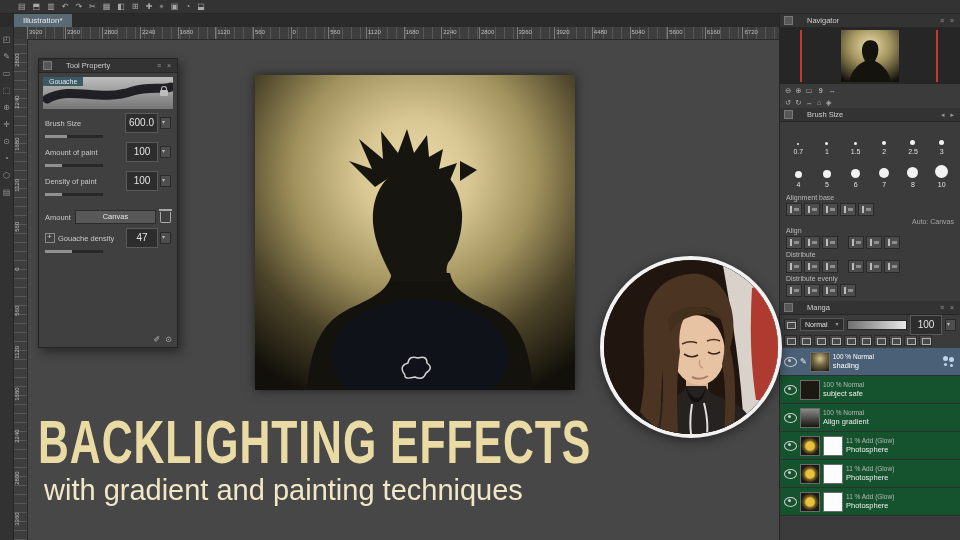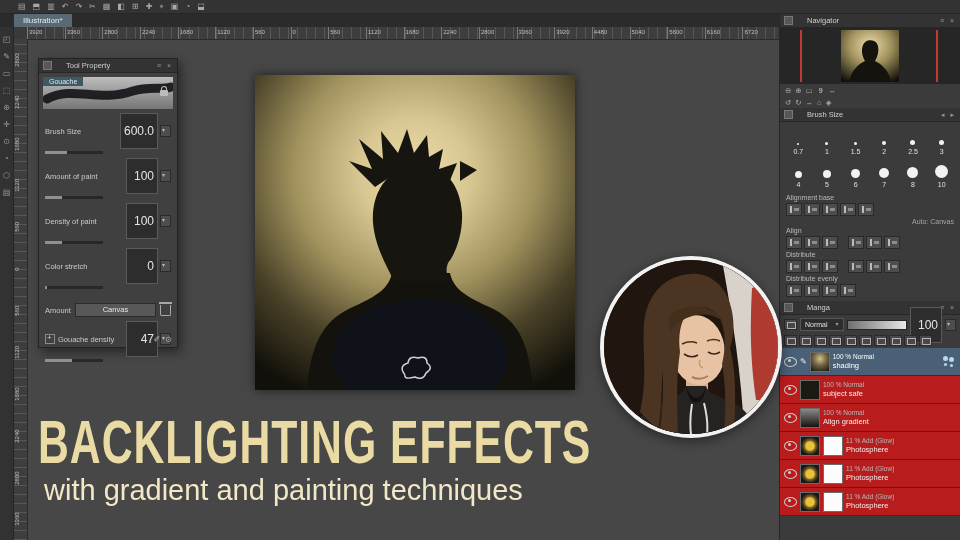--- a/index.html
+++ b/index.html
@@ -46,22 +46,22 @@
   .phdr .rc{margin-left:auto;color:#979797;font-size:7px;letter-spacing:2px}
   .preview{position:relative;margin:4px 4px 2px;height:32px;background:linear-gradient(#bdbdbd,#767676);overflow:hidden}
   .toolchip{position:absolute;left:0;top:0;background:#3c5a64;color:#dfe9ec;padding:1px 6px;font-size:7px}
   .lock{position:absolute;right:5px;top:13px;width:8px;height:6px;background:#bdbdbd;border-radius:1px}
   .lock::before{content:'';position:absolute;left:1px;top:-4px;width:4px;height:4px;
                 border:1px solid #bdbdbd;border-bottom:none;border-radius:3px 3px 0 0}
   .frow{margin:4px 6px 0}
   .frow .l1{display:flex;justify-content:space-between;align-items:center}
   .fname{font-size:7.5px;color:#c9c9c9}
   .fctl{display:flex;align-items:center;gap:2px}
-  .fval{background:#2d2d2d;border:1px solid #5a5a5a;padding:12px 3px;min-width:24px;text-align:right;
-        font-size:12px;color:#e4e4e4;height:10px;line-height:10px}
+  .fval{background:#2d2d2d;border:1px solid #5a5a5a;padding:4px 3px;min-width:24px;text-align:center;
+        font-size:10px;color:#e4e4e4;height:10px;line-height:10px}
   .spin{width:9px;height:10px;background:#4e4e4e;border:1px solid #2a2a2a;position:relative}
   .spin::before{content:'▾';position:absolute;left:1px;top:1px;font-size:6px;color:#b5b5b5;line-height:1}
   .fbar{margin-top:2px;height:3px;width:58px;background:#282828;position:relative}
   .fbar i{position:absolute;left:0;top:0;bottom:0;background:#909090}
   .trow{display:flex;align-items:center;gap:4px;margin:14px 6px 0}
   .tex-select{flex:1;background:#585858;border:1px solid #2c2c2c;text-align:center;height:12px;
               line-height:12px;color:#e6e6e6;font-size:7.5px}
   .trash{width:9px;height:10px;position:relative;border:1px solid #a8a8a8;border-top:none;
          border-radius:0 0 2px 2px;flex:0 0 auto}
   .trash::before{content:'';position:absolute;top:-3px;left:-2px;right:-2px;height:2px;background:#a8a8a8}
@@ -95,21 +95,21 @@
   .lyr-ctrl1{display:flex;align-items:center;gap:3px;padding:2px 4px;height:15px;flex:0 0 auto}
   .combo{background:#2d2d2d;border:1px solid #585858;font-size:7px;color:#e0e0e0;padding:0 4px;
          height:11px;line-height:11px;display:flex;align-items:center;gap:8px}
   .combo::after{content:'▾';font-size:6px;color:#9a9a9a}
   .opacity-slider{flex:1;height:8px;border:1px solid #262626;
                   background:linear-gradient(90deg,#6f6f6f,#e8e8e8)}
   .lyr-ctrl2{display:flex;gap:2px;padding:1px 4px 2px;flex:0 0 auto}
   .lbtn{width:13px;height:11px;background:#484848;border:1px solid #2a2a2a;position:relative;box-sizing:border-box}
   .lbtn::before{content:'';position:absolute;left:2px;top:2px;width:7px;height:5px;border:1px solid #b2b2b2}
   .lrows{flex:1;overflow:hidden}
-  .lrow{display:flex;align-items:center;gap:3px;height:27px;padding:0 4px;border-bottom:1px solid #2f2f2f;background:#b91c1c}
+  .lrow{display:flex;align-items:center;gap:3px;height:27px;padding:0 4px;border-bottom:1px solid #2f2f2f;background:#14532d}
   .lrow.sel{background:#4a6076}
   .eye{width:11px;height:8px;border:1px solid #cfcfcf;border-radius:50%;position:relative;flex:0 0 auto}
   .eye::after{content:'';position:absolute;left:3px;top:1.5px;width:3px;height:3px;background:#cfcfcf;border-radius:50%}
   .pencil{font-size:8px;color:#e8e8e8;flex:0 0 auto}
   .lthumb{width:20px;height:20px;border:1px solid #6b6b6b;flex:0 0 auto;box-sizing:border-box}
   .t-fig{background:radial-gradient(circle at 50% 32%,#d3c48c 0%,#6e6340 45%,#17140c 100%)}
   .t-dark{background:#1b1912}
   .t-grad{background:linear-gradient(#8a8a8a,#16140e)}
   .t-glow{background:radial-gradient(circle at 50% 50%,#e8c23c 0 32%,#7a5f1e 45%,#191919 70%)}
   .lmask{width:20px;height:20px;background:#fcfcfc;border:1px solid #6b6b6b;flex:0 0 auto;box-sizing:border-box}
@@ -281,32 +281,20 @@
         <span class="fname">Density of paint</span>
         <span class="fctl">
             <span class="fval">100</span>
             <span class="spin"></span>
           </span>
       </div>
       <div class="fbar">
           <i style="width:30%"></i>
         </div>
     </div>
-    <div class="frow">
-      <div class="l1">
-        <span class="fname">Color stretch</span>
-        <span class="fctl">
-            <span class="fval">0</span>
-            <span class="spin"></span>
-          </span>
-      </div>
-      <div class="fbar">
-          <i style="width:3%"></i>
-        </div>
-    </div>
 
     <div class="trow">
       <span class="fname">Amount</span>
       <span class="tex-select">Canvas</span>
       <span class="trash"></span>
     </div>
     <div class="frow">
       <div class="l1">
         <span style="display:flex;align-items:center;gap:3px">
           <span class="plusbox"></span>

